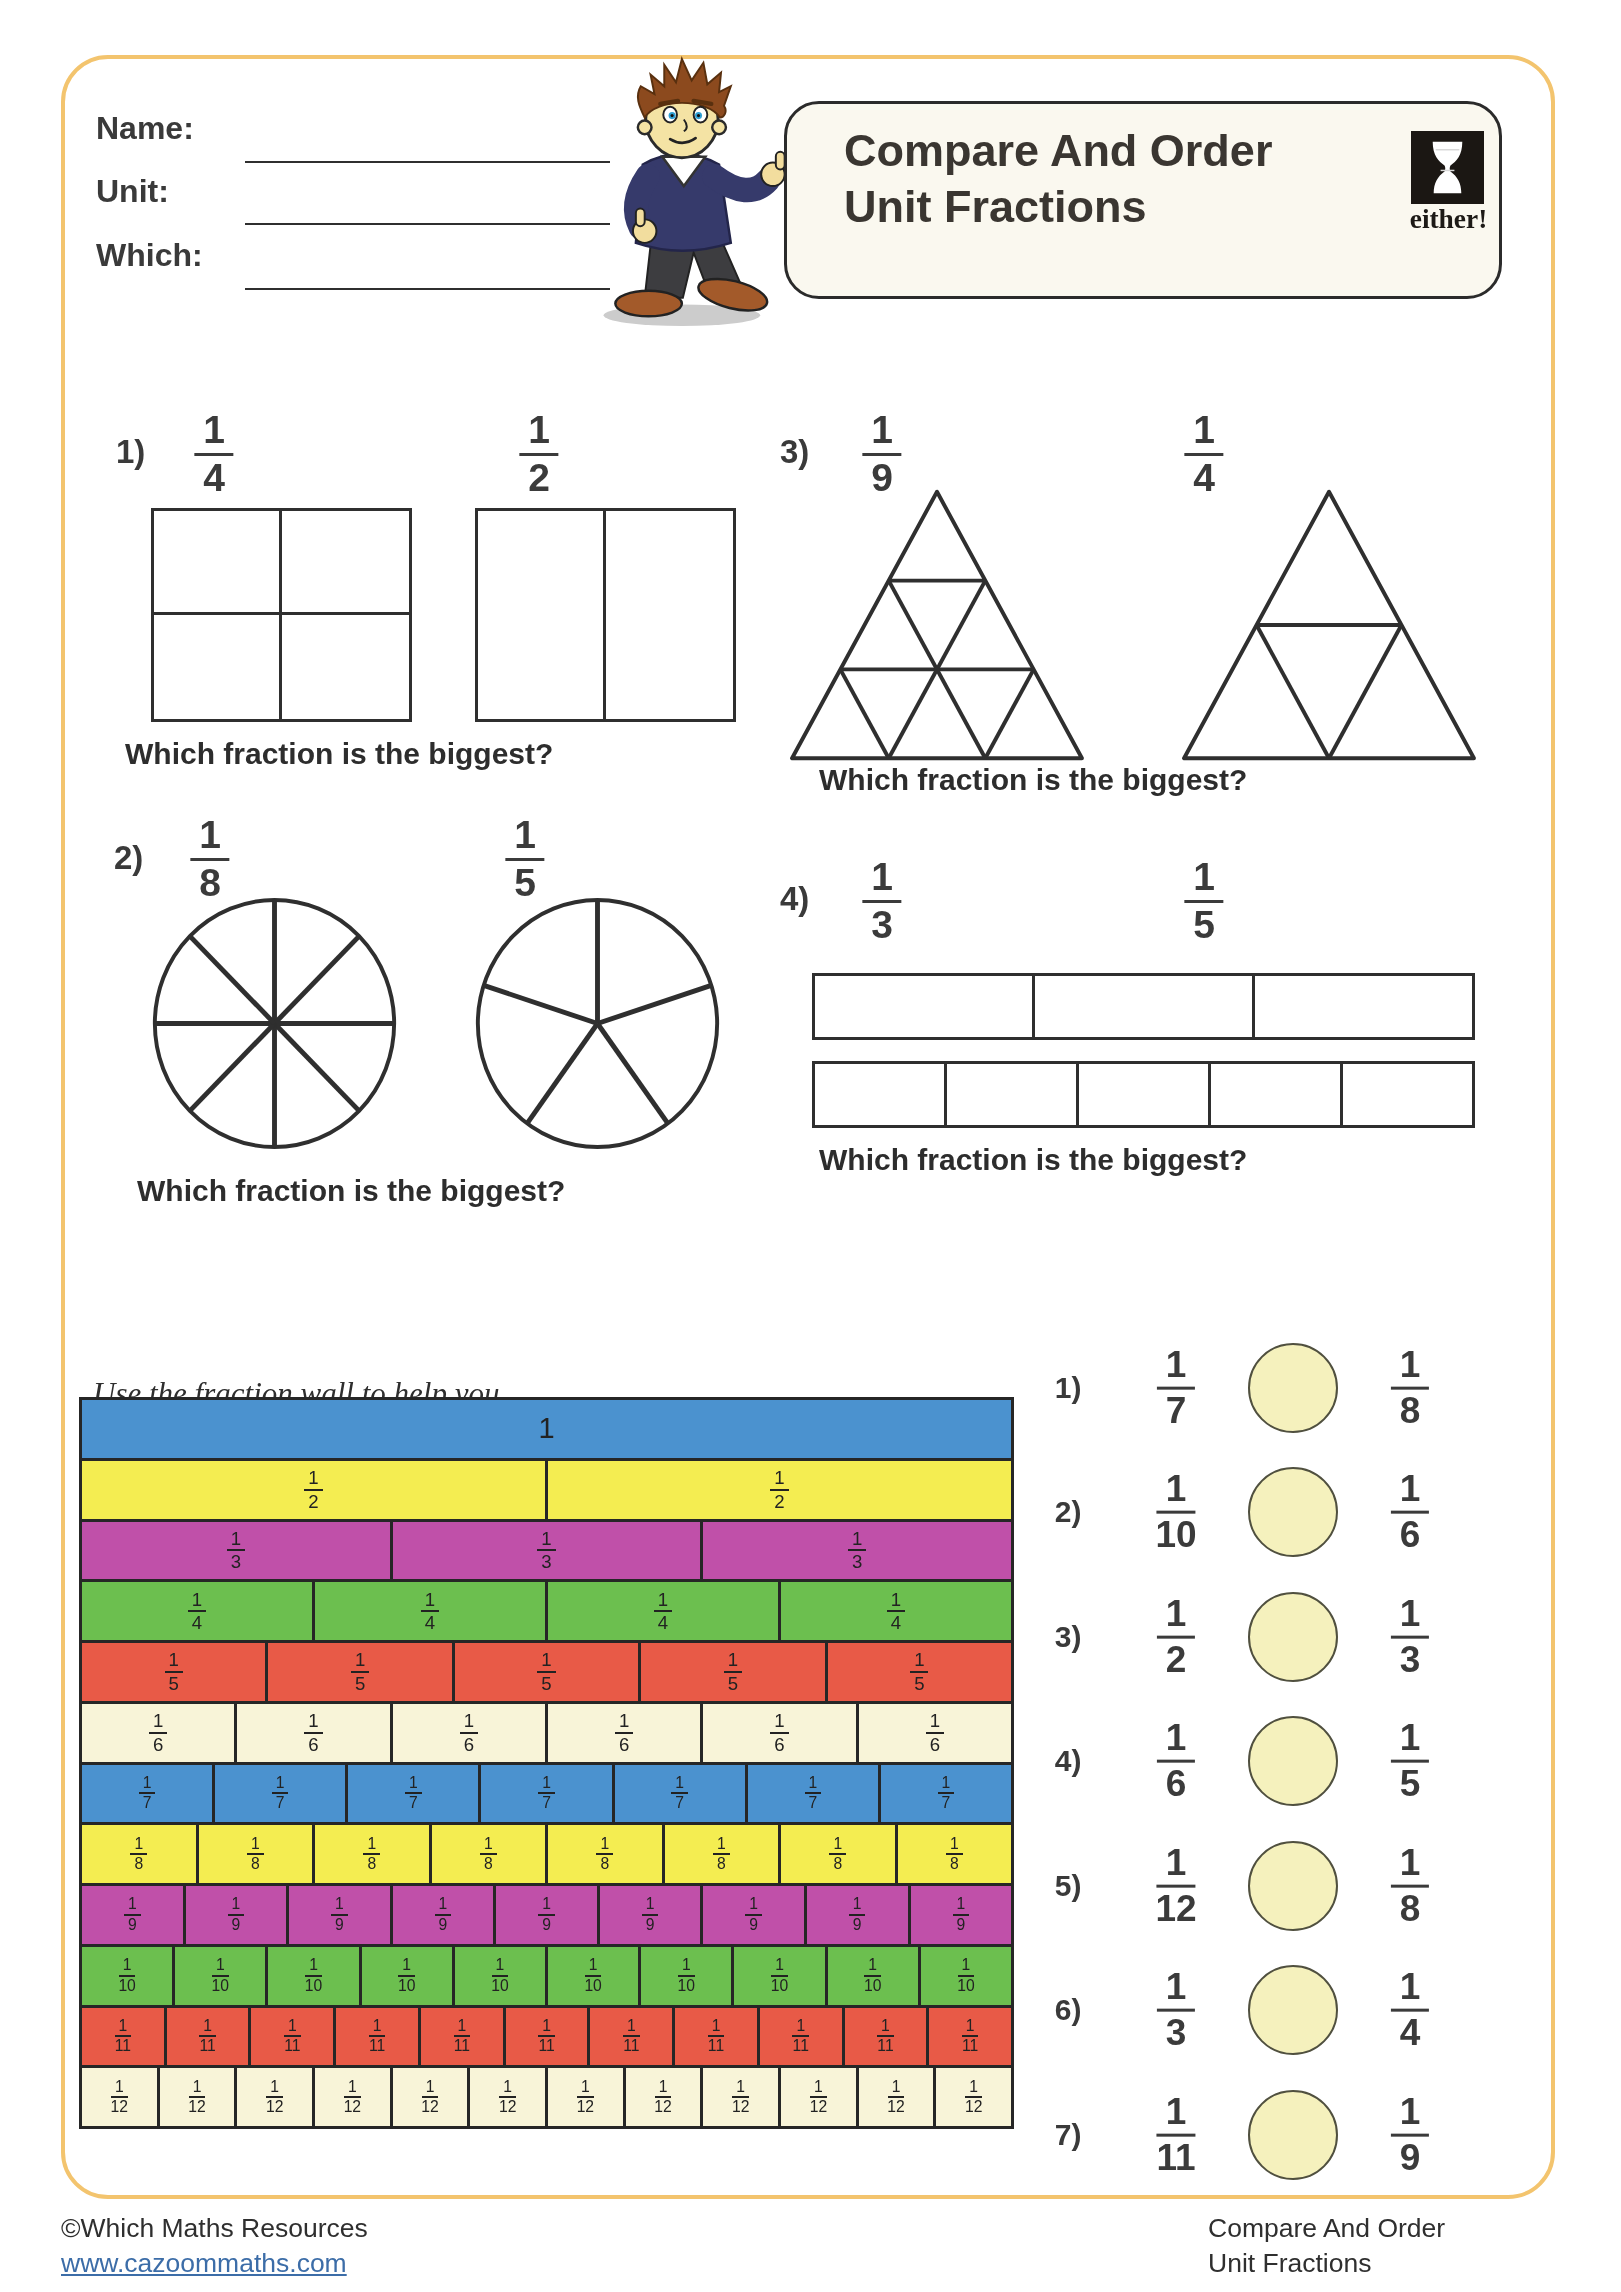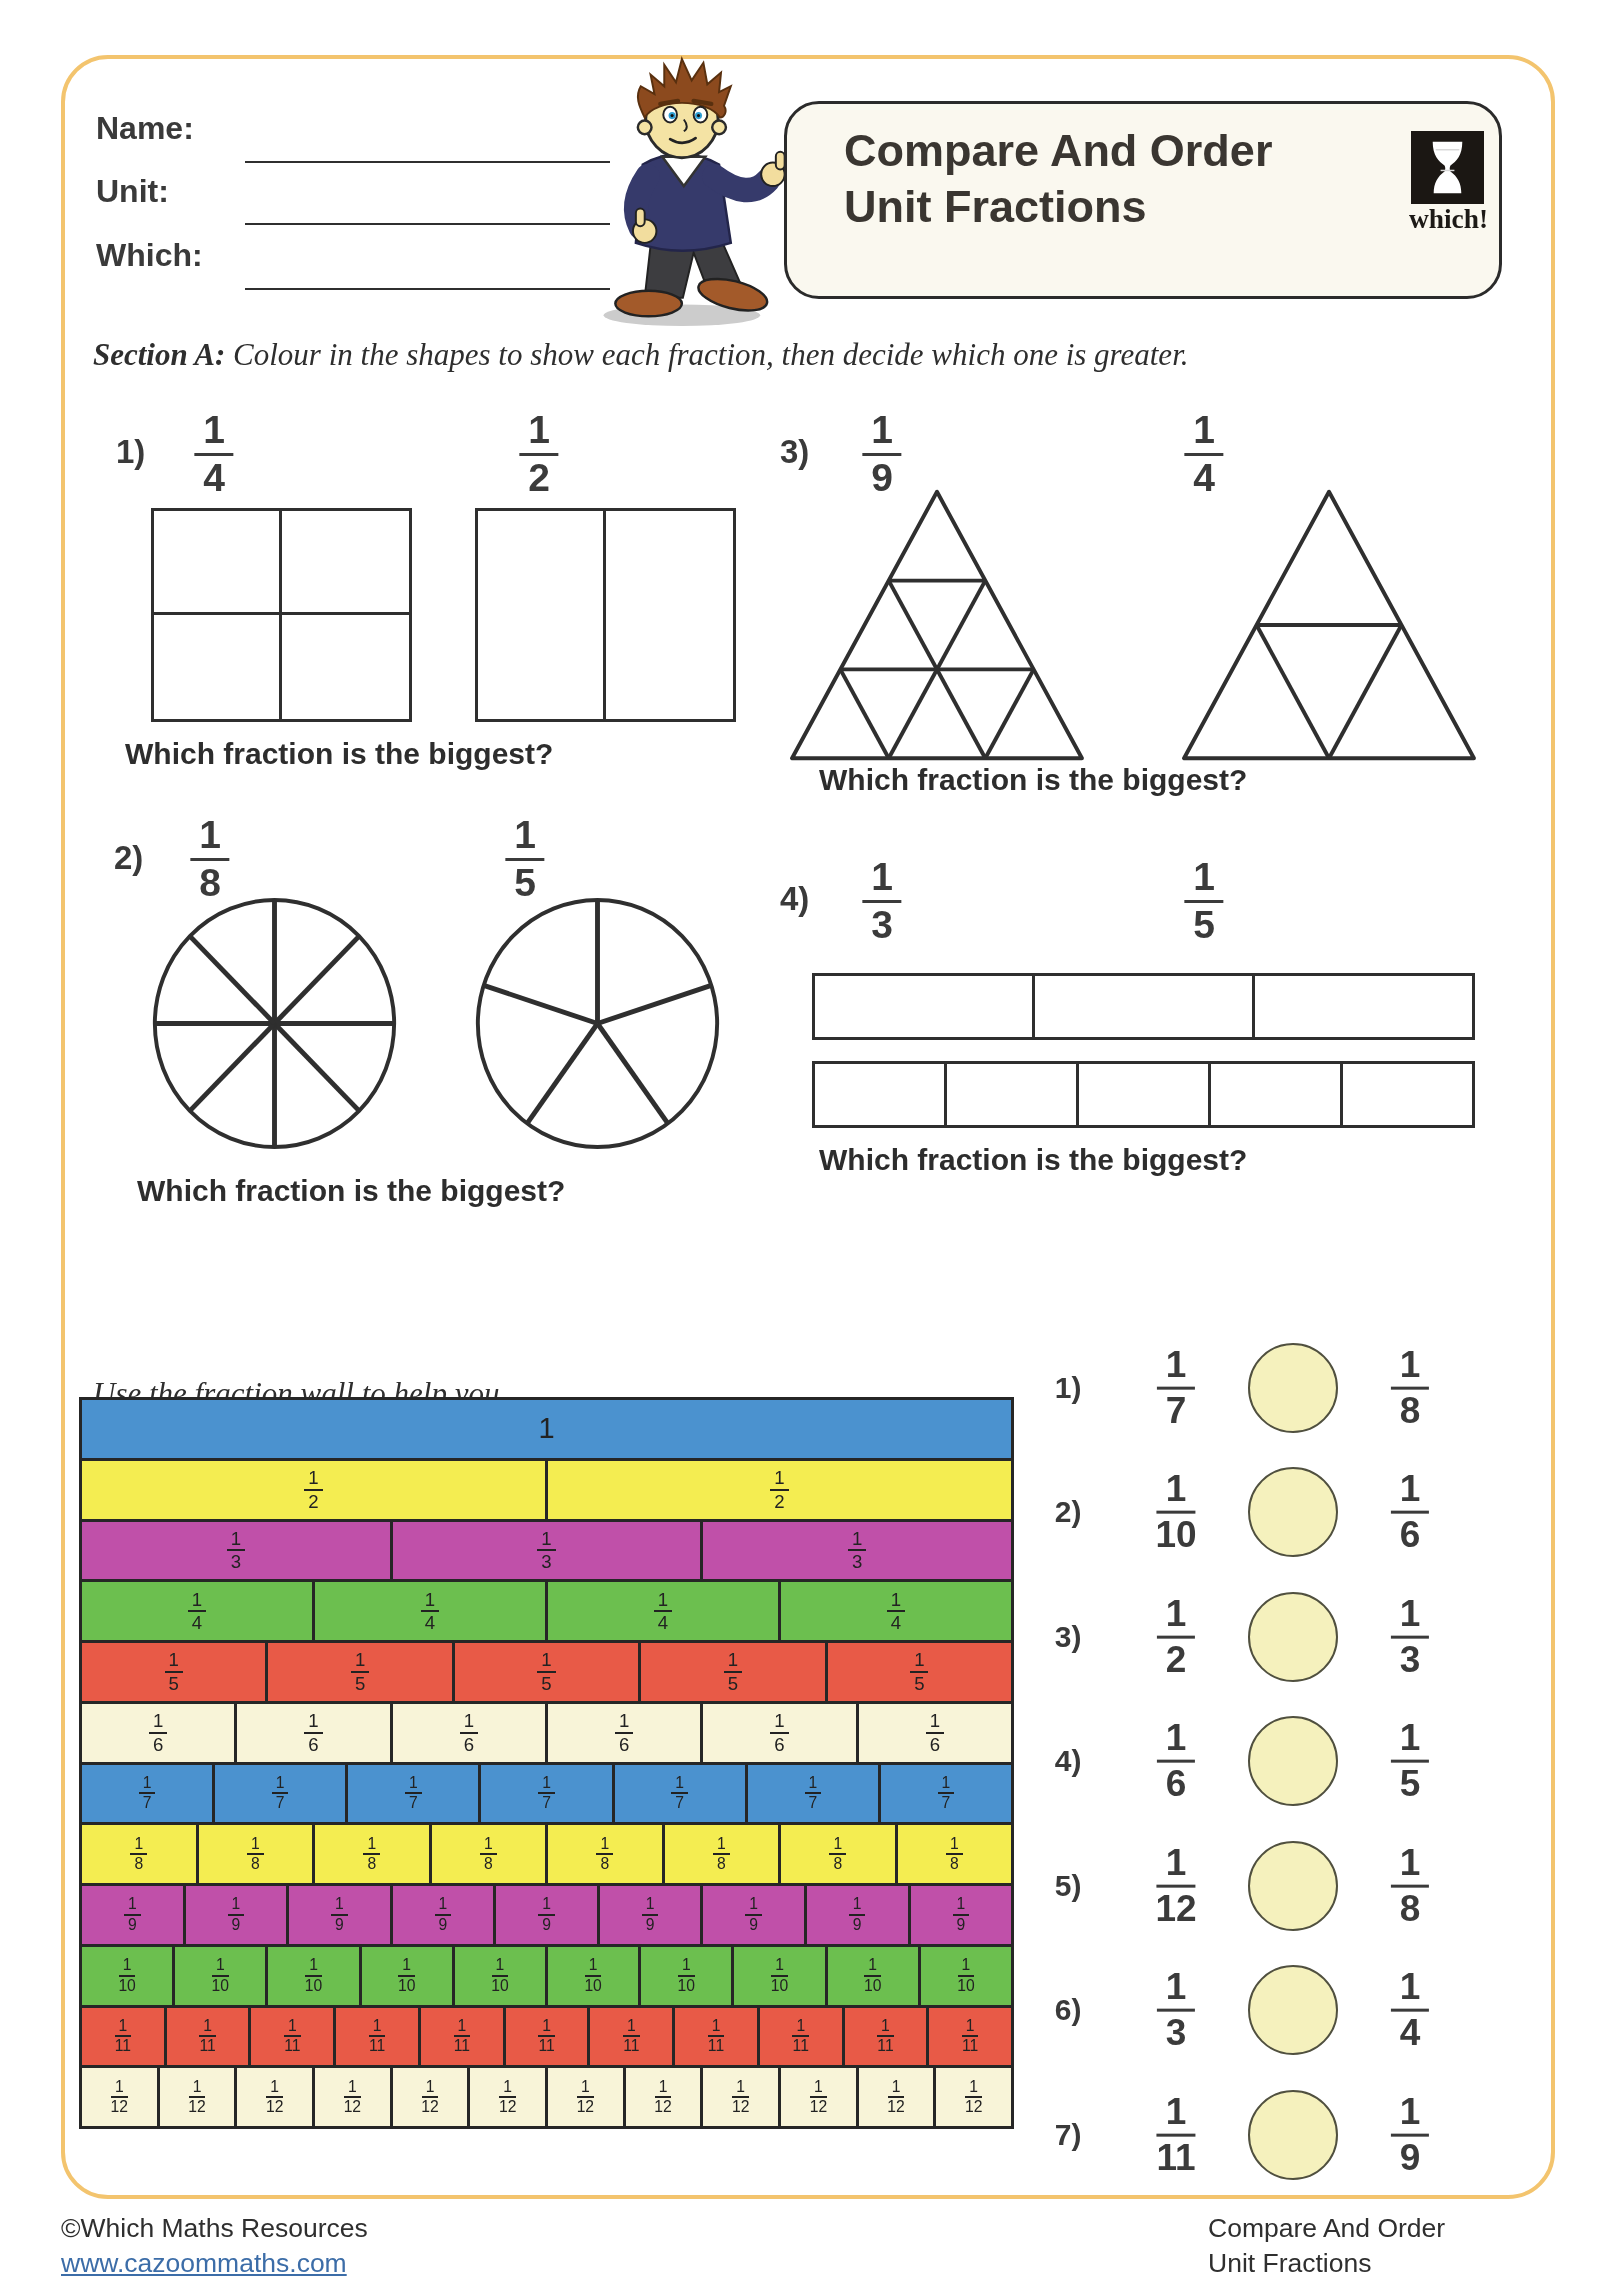--- a/index.html
+++ b/index.html
@@ -112,28 +112,23 @@
 
   <div class="titlebox">
     <div class="abs wtitle" style="left:57px;top:23.5px;">Compare And Order</div>
     <div class="abs wtitle" style="left:57px;top:80px;">Unit Fractions</div>
     <svg class="logoSquare" viewBox="0 0 74 74">
       <rect x="0" y="0" width="74" height="74" fill="#1b1713"></rect>
       <path d="M22,11 H52 C52,25 46,31 40,35 C39,37 39,39 40,41 C47,46 51,53 51,63 H23 C23,53 27,46 34,41 C35,39 35,37 34,35 C28,31 22,25 22,11 Z" fill="#ffffff"></path>
       <path d="M25,19 H49" stroke="#d8d8d8" stroke-width="1.5"></path>
       <path d="M30,40 H44" stroke="#d8d8d8" stroke-width="1.5"></path>
     </svg>
-    <div class="cazoomText">which!</div>
+    <div class="cazoomText">either!</div>
   </div>
 
-  <div class="abs sechead" style="left:93px;top:337px;">
-    <b>Section A:</b>
-    <span> </span>
-    <span>Colour in the shapes to show each fraction, then decide which one is greater.</span>
-  </div>
 
   <div class="abs plabel" style="left:116px;top:433px;">1)</div>
   <span class="abs frac f40 cx" style="left:214px;top:410px;">
     <span class="fn">1</span>
     <span class="fd">4</span>
   </span>
   <span class="abs frac f40 cx" style="left:539px;top:410px;">
     <span class="fn">1</span>
     <span class="fd">2</span>
   </span>

